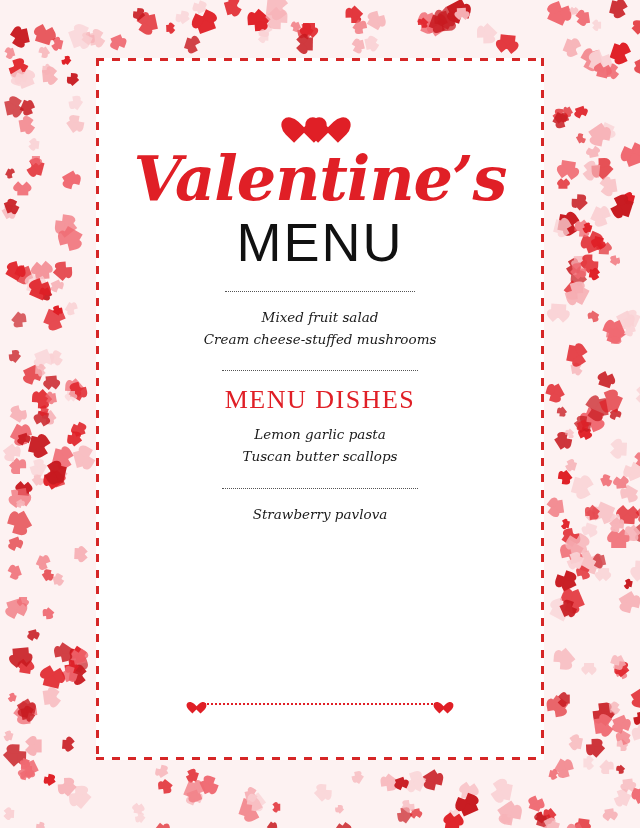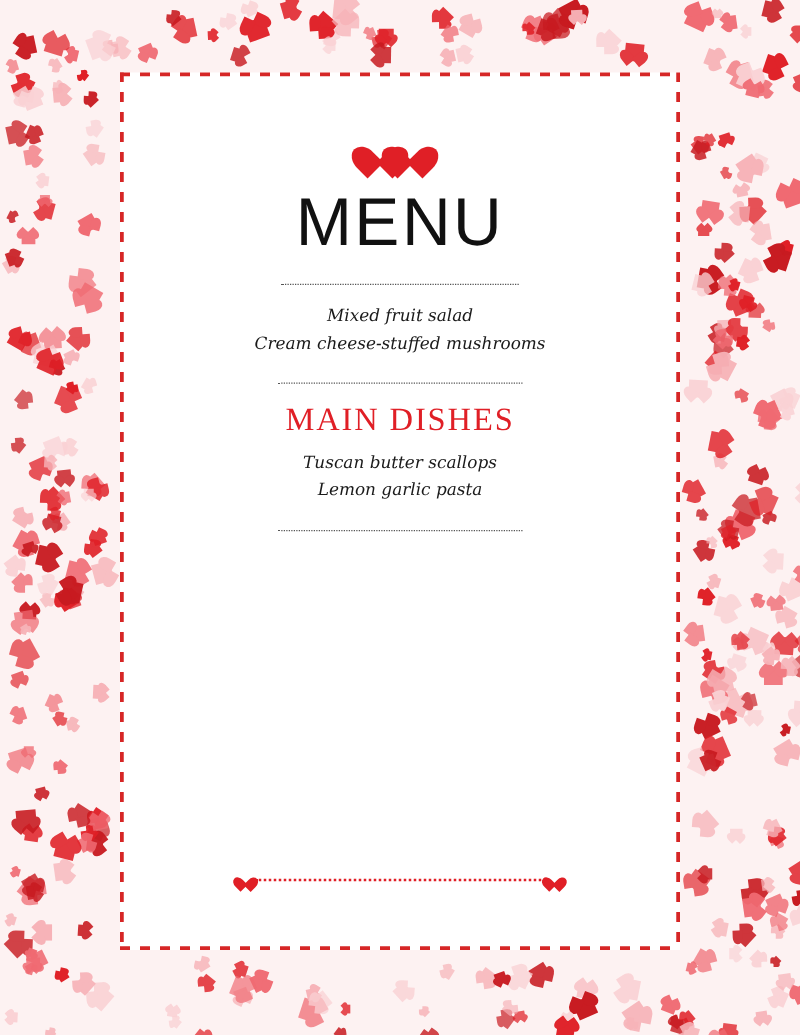--- a/index.html
+++ b/index.html
@@ -494,35 +494,37 @@
   </div>
 
 <div class="card-outer">
   <div class="card-inner">
 
     <div class="hearts-logo">
       <span class="lh"></span>
       <span class="rh"></span>
     </div>
 
+    <div class="title-script">Valentine’s</div>
     <div class="title-menu">MENU</div>
 
     <div class="rule"></div>
 
     <div class="dish">Mixed fruit salad</div>
     <div class="dish">Cream cheese-stuffed mushrooms</div>
 
     <div class="rule wide"></div>
 
-    <div class="section-name">MAIN DISHES</div>
+    <div class="section-name">MENU DISHES</div>
+    <div class="dish">Lemon garlic pasta</div>
     <div class="dish">Tuscan butter scallops</div>
-    <div class="dish">Lemon garlic pasta</div>
 
     <div class="rule wide"></div>
 
+    <div class="dish">Strawberry pavlova</div>
 
     <div class="spacer"></div>
 
     <div class="ornament">
       <span class="oh l"></span>
       <span class="line"></span>
       <span class="oh r"></span>
     </div>
 
   </div>

